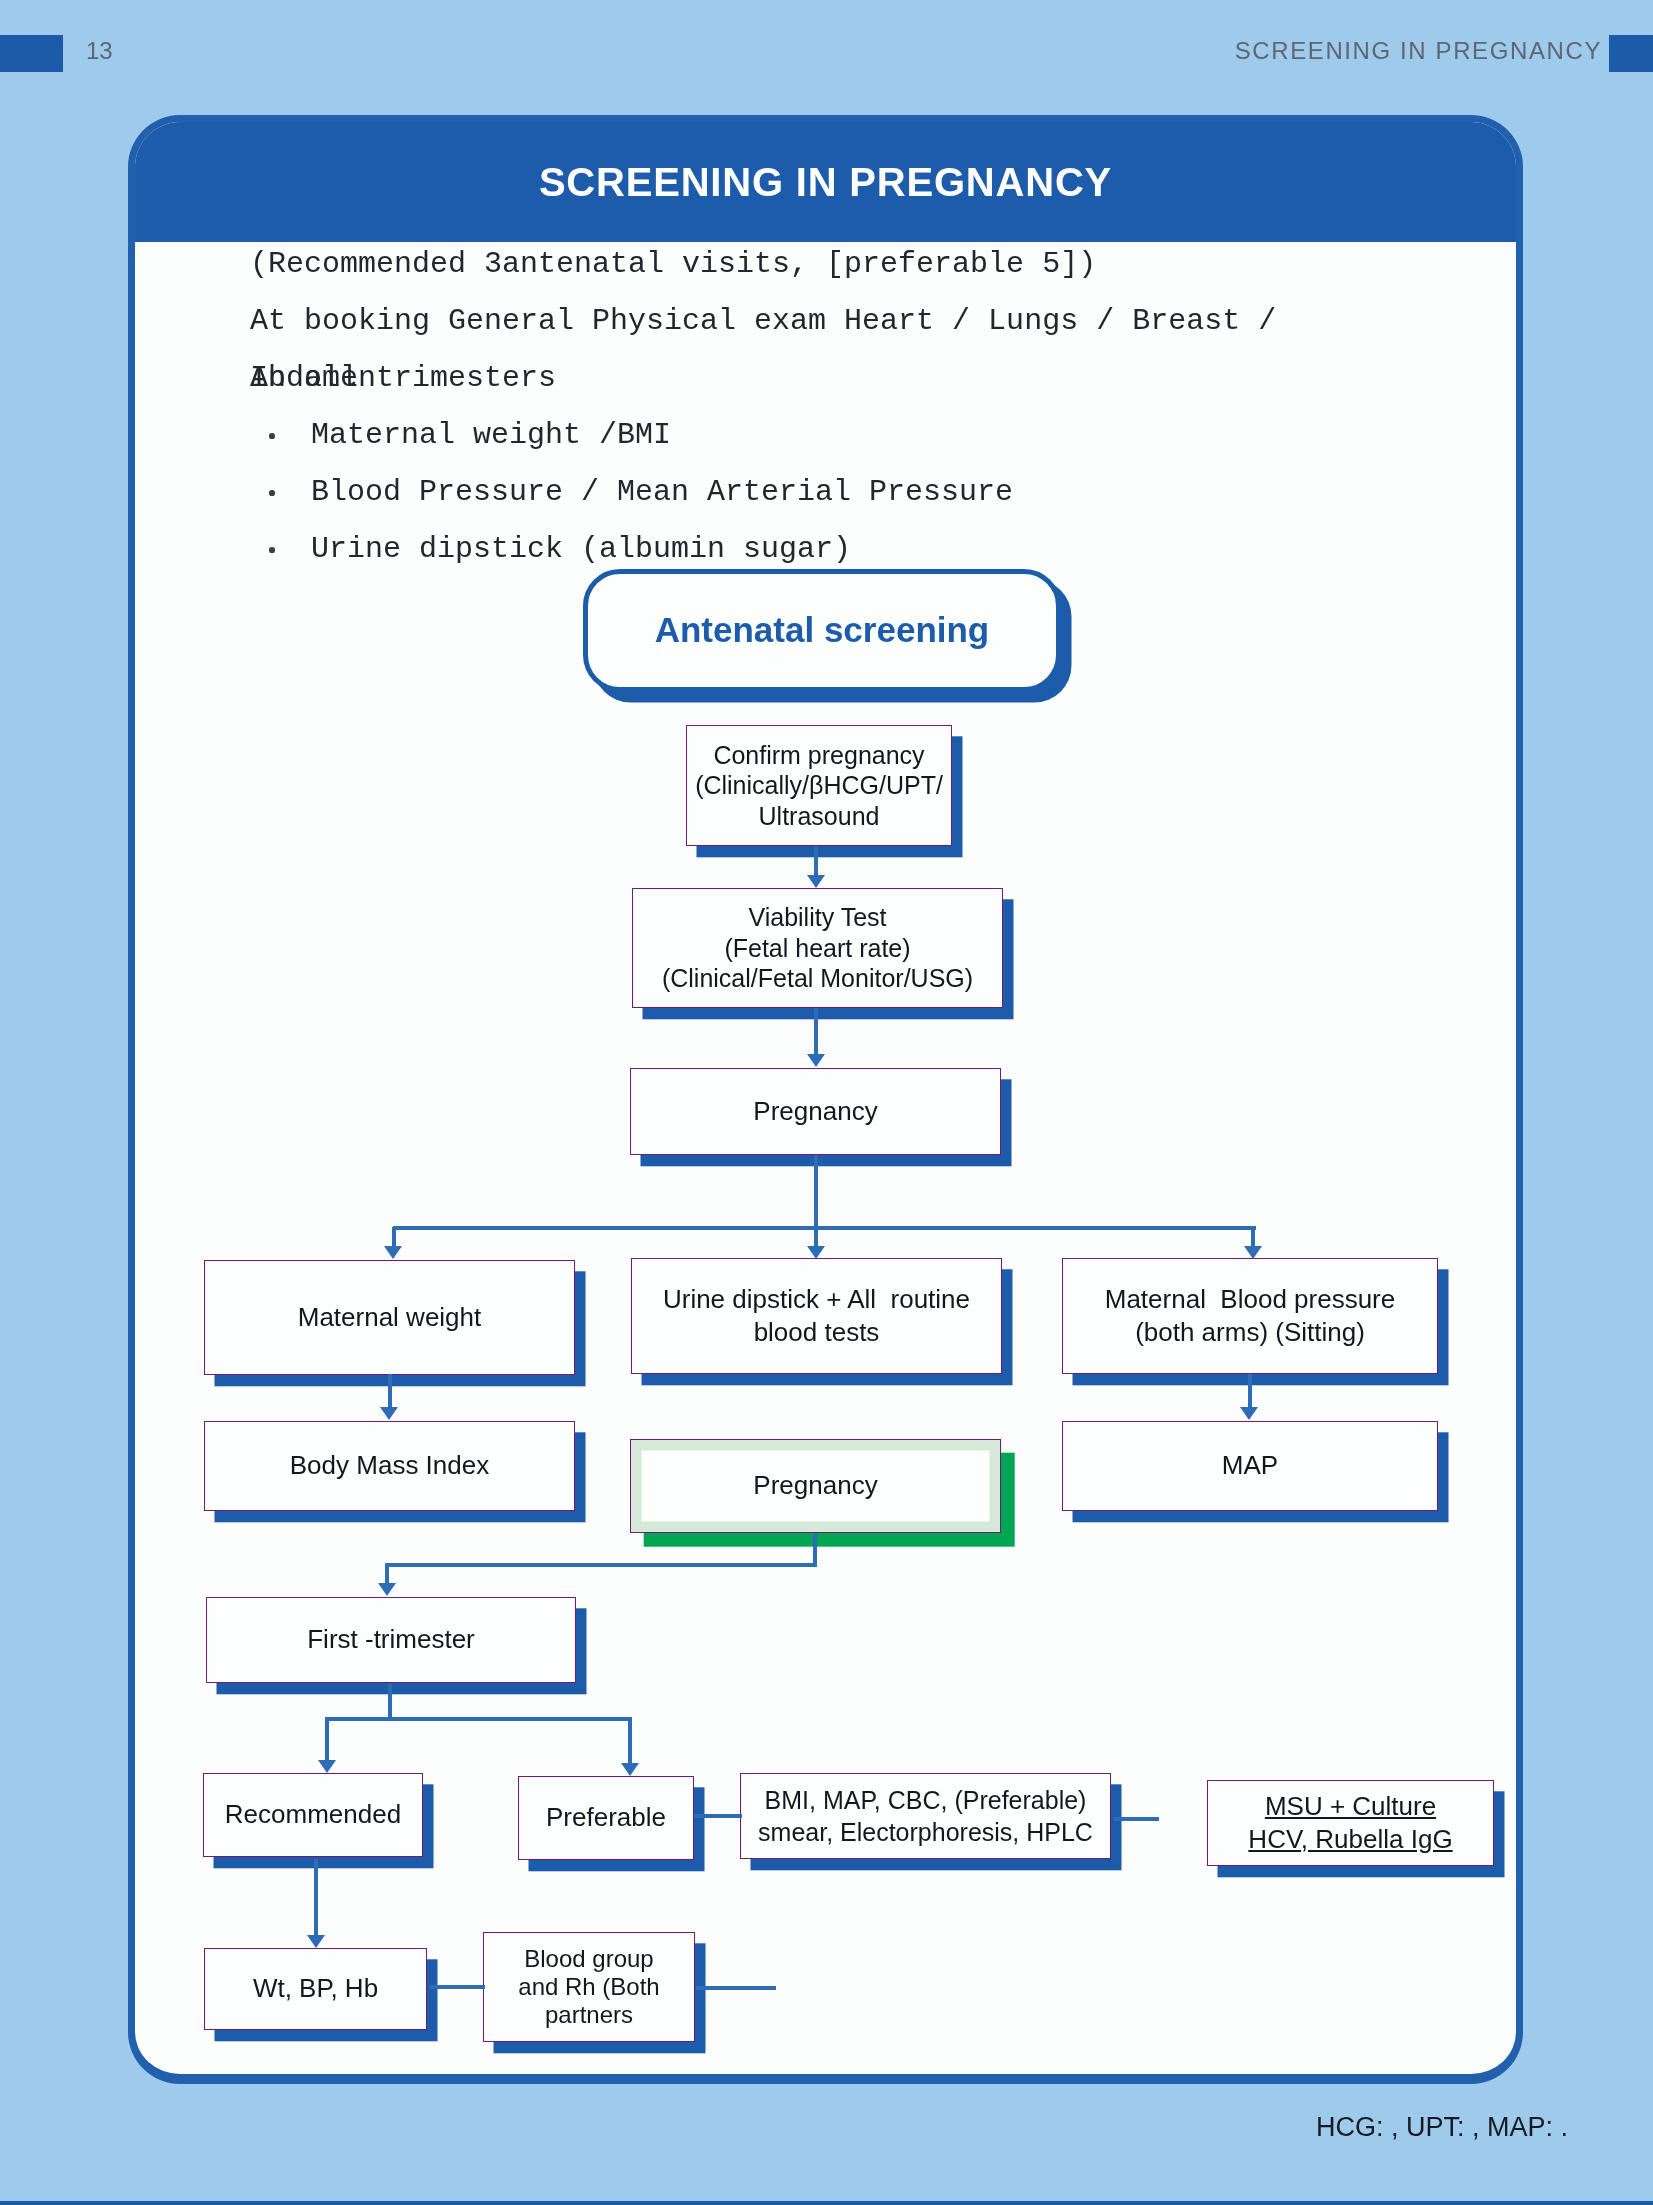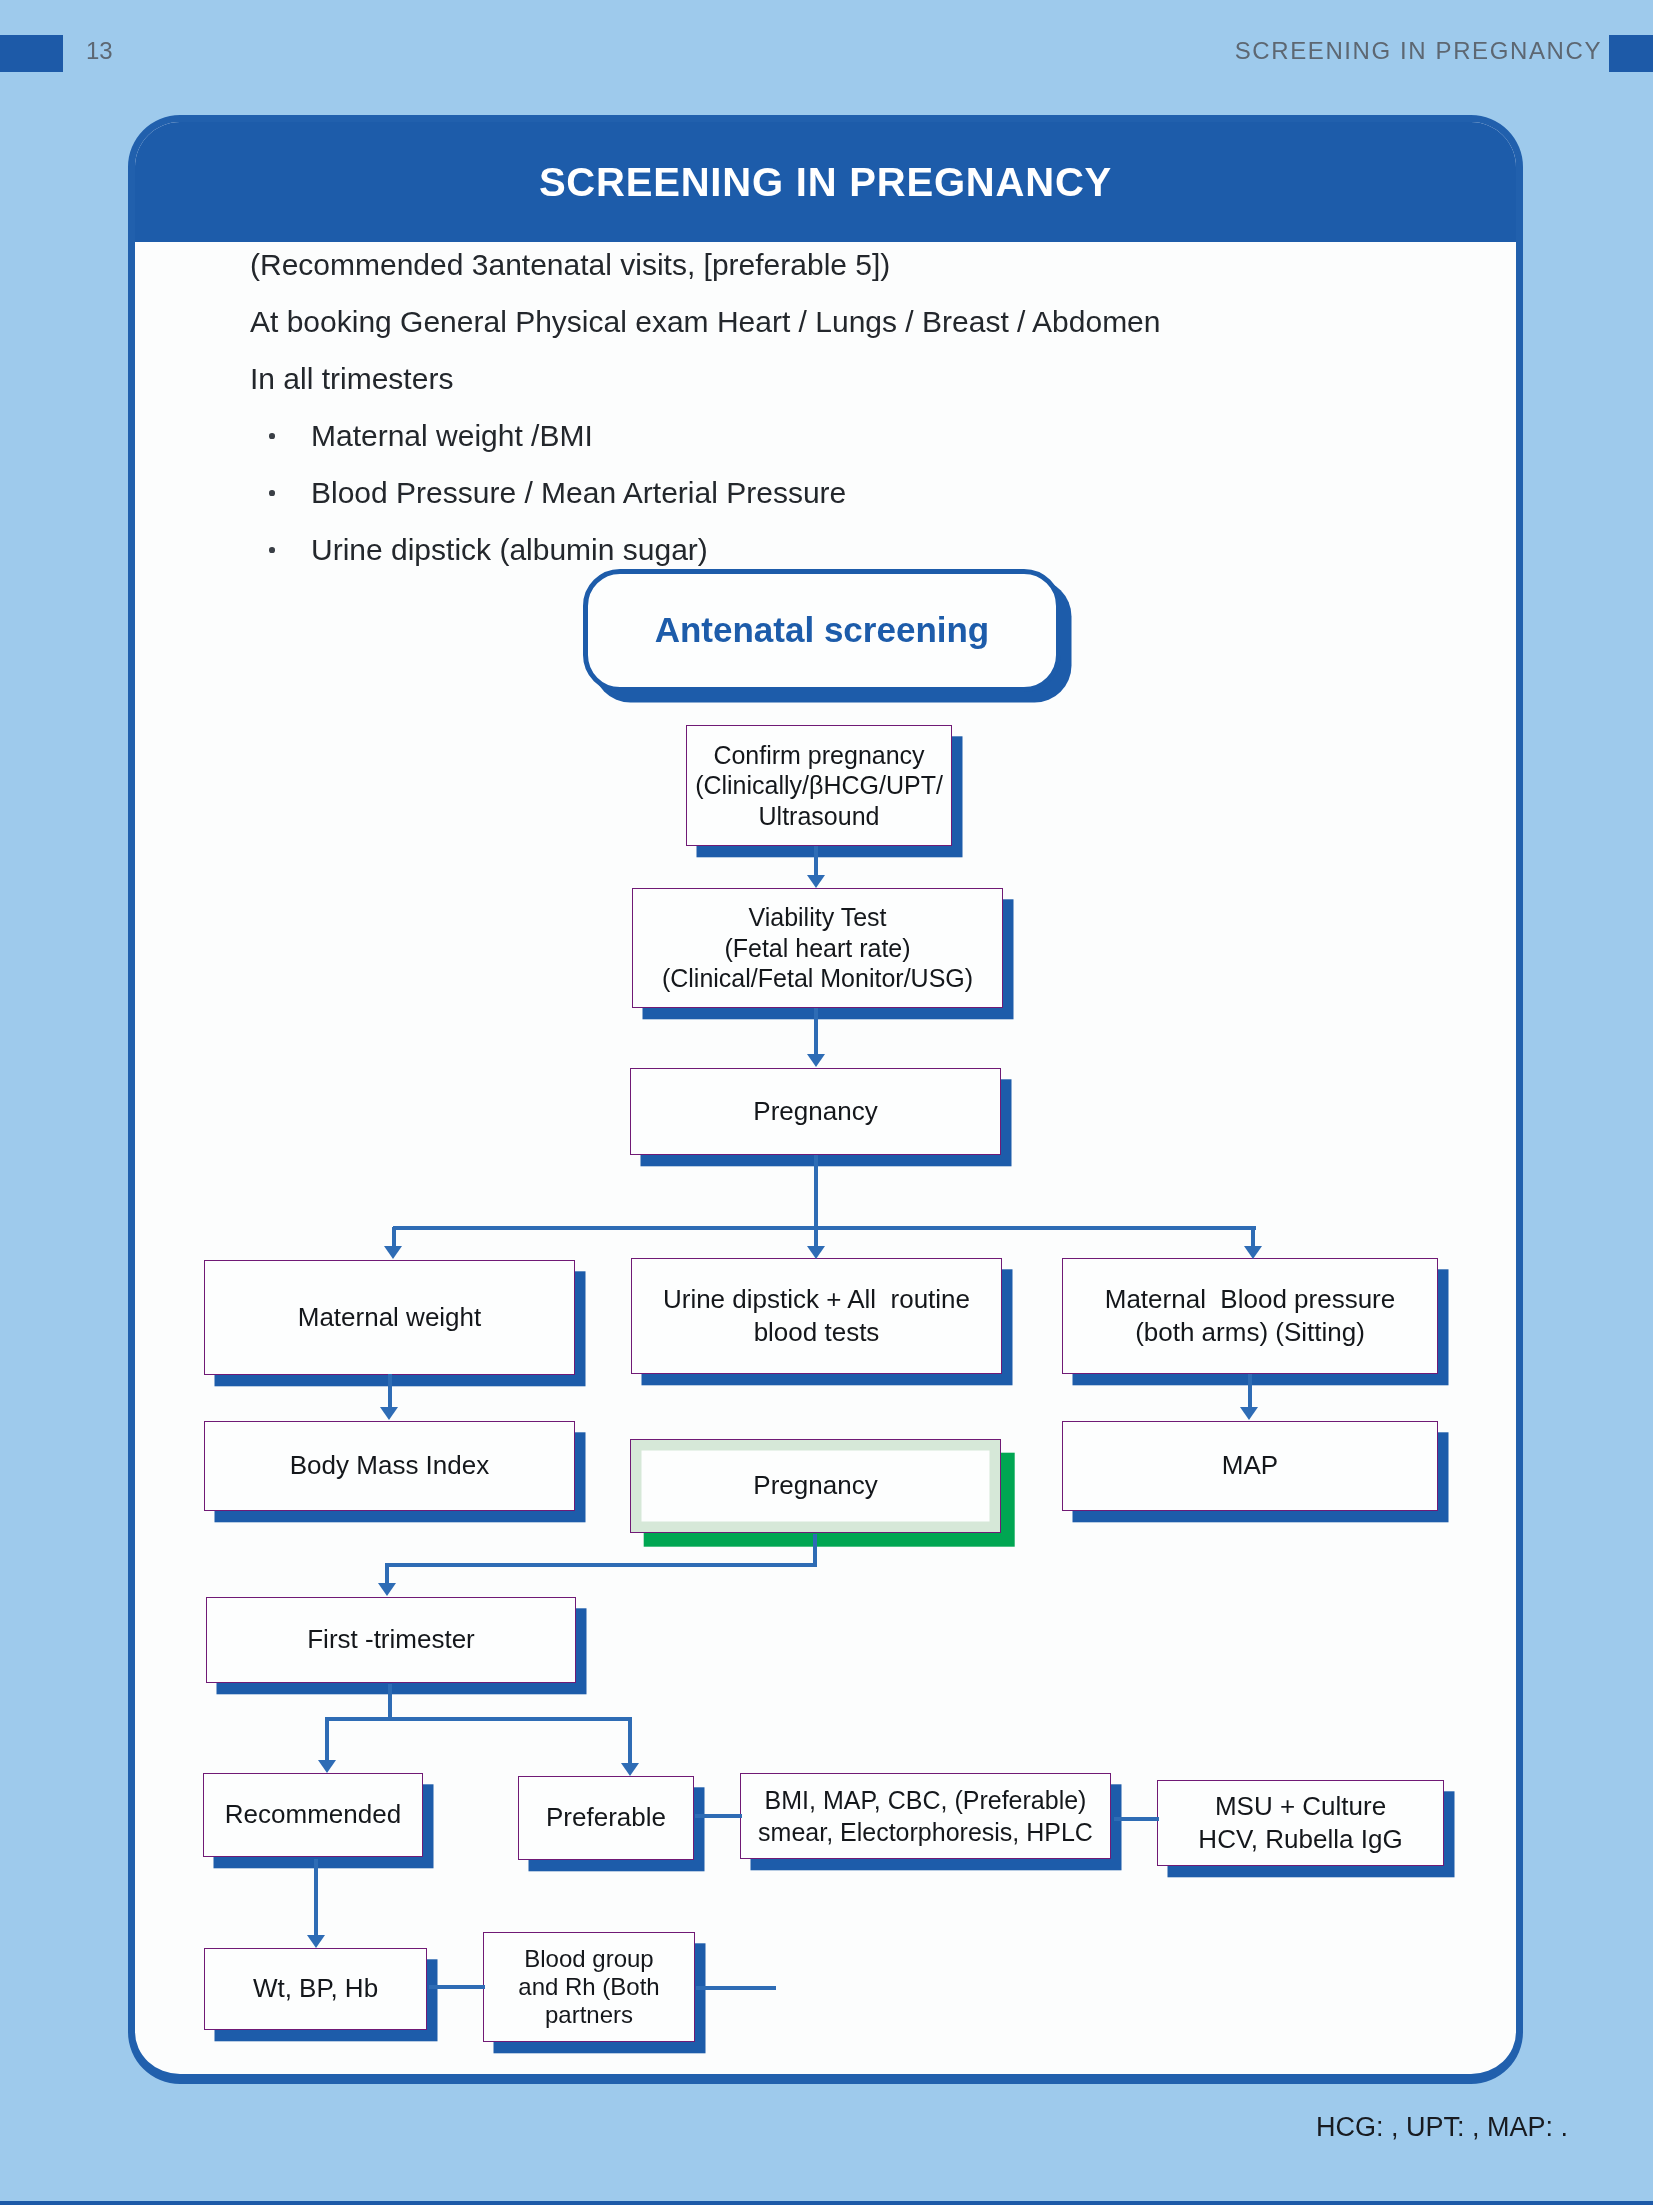--- a/index.html
+++ b/index.html
@@ -14,21 +14,21 @@
   #running-header{position:absolute;right:69px;top:37px;font-size:24px;color:#5D6772;letter-spacing:1.6px;}
 
   
   #card{position:absolute;left:128px;top:115px;width:1395px;height:1969px;background:#FCFDFD;
         border:7.3px solid #2160AD;border-bottom-width:10.5px;border-radius:52px;overflow:hidden;box-sizing:border-box;}
   #card-header{position:absolute;left:0;top:0;width:100%;height:120px;background:#1D5CAA;}
   #card-title{position:absolute;left:0;top:0;width:100%;height:120px;display:flex;align-items:center;justify-content:center;
               color:#FFFFFF;font-size:40px;font-weight:bold;letter-spacing:0.8px;}
 
   
-  #intro{position:absolute;left:250px;top:236px;width:1130px;font-size:30px;color:#23272C;}
+  #intro{position:absolute;left:250px;top:236px;width:1130px;font-size:30px;color:#23272C;font-family:Liberation Mono, monospace;}
   .intro-line{height:57px;line-height:57px;white-space:pre-wrap;}
   .bullet-row{position:relative;height:57px;line-height:57px;padding-left:61px;}
   .bullet-dot{position:absolute;left:19.4px;top:26px;width:5.7px;height:5.7px;border-radius:50%;background:#3A3F46;}
 
   
   .fbox{position:absolute;background:#FDFEFE;border:1px solid #701a75;box-shadow:10.5px 11.3px 0 #1D5CAA;
         display:flex;flex-direction:column;align-items:center;justify-content:center;text-align:center;
         font-size:26px;color:#14171B;line-height:1.28;box-sizing:border-box;}
   .bl{white-space:pre-wrap;}
 
@@ -41,21 +41,21 @@
   #n-urine-dipstick{left:631px;top:1258px;width:371px;height:116px;}
   #n-maternal-bp{left:1062px;top:1258px;width:376px;height:116px;}
   #n-bmi{left:204px;top:1421px;width:371px;height:90px;}
   #n-pregnancy2{left:630px;top:1439px;width:371px;height:94px;
                 box-shadow:inset 0 0 0 10.5px #D6E8D8,13.7px 13.7px 0 #00A652;}
   #n-map{left:1062px;top:1421px;width:376px;height:90px;}
   #n-first-trimester{left:206px;top:1597px;width:370px;height:86px;}
   #n-recommended{left:203px;top:1773px;width:220px;height:84px;}
   #n-preferable{left:518px;top:1776px;width:176px;height:84px;}
   #n-bmi-map-cbc{left:740px;top:1773px;width:371px;height:86px;font-size:25px;}
-  #n-msu{left:1157px;top:1780px;width:287px;height:86px;}
+  #n-msu{left:1207px;top:1780px;width:287px;height:86px;text-decoration:underline;}
   #n-wt-bp-hb{left:204px;top:1948px;width:223px;height:82px;}
   #n-blood-group{left:483px;top:1932px;width:212px;height:110px;font-size:24px;line-height:1.18;}
   #n-urine-rm{left:774px;top:1941px;width:659px;height:102px;font-size:25px;}
 
   
   .vline{position:absolute;width:4px;background:#2E6CB5;}
   .hline{position:absolute;height:4px;background:#2E6CB5;}
   .ahead{position:absolute;width:0;height:0;border-left:9px solid transparent;border-right:9px solid transparent;border-top:13.7px solid #2E6CB5;}
 
   #l1{left:814px;top:846px;height:31.5px;}   #a1{left:807px;top:875px;}

